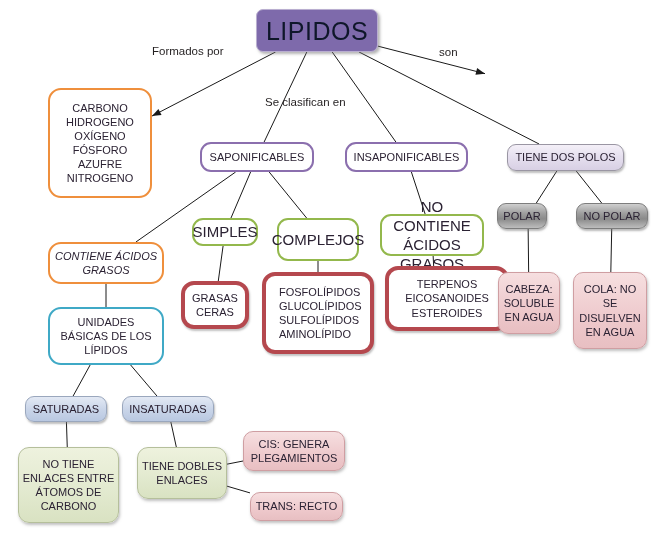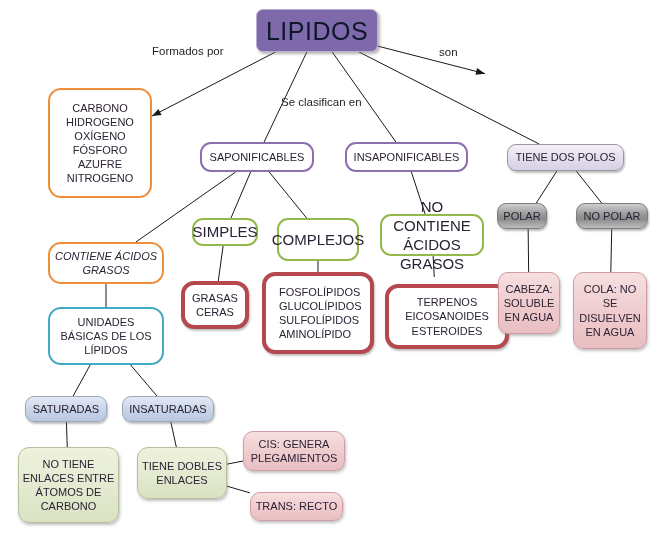--- a/index.html
+++ b/index.html
@@ -213,21 +213,21 @@
     <div class="node v-gray" style="left: 497px; top: 203px; width: 50px; height: 26px;">POLAR</div>
     <div class="node v-gray" style="left: 576px; top: 203px; width: 72px; height: 26px;">NO POLAR</div>
     <div class="node v-orange" style="left: 48px; top: 242px; width: 116px; height: 42px; font-style: italic;">CONTIENE ÁCIDOS
 GRASOS</div>
     <div class="node v-red" style="left: 181px; top: 281px; width: 68px; height: 48px;">GRASAS
 CERAS</div>
     <div class="node v-red left" style="left: 262px; top: 272px; width: 112px; height: 82px;">FOSFOLÍPIDOS
 GLUCOLÍPIDOS
 SULFOLÍPIDOS
 AMINOLÍPIDO</div>
-    <div class="node v-red" style="left: 385px; top: 284px; width: 124px; height: 65px;">TERPENOS
+    <div class="node v-red" style="left: 385px; top: 266px; width: 124px; height: 65px;">TERPENOS
 EICOSANOIDES
 ESTEROIDES</div>
     <div class="node v-pink" style="left: 498px; top: 272px; width: 62px; height: 62px;">CABEZA:
 SOLUBLE
 EN AGUA</div>
     <div class="node v-pink" style="left: 573px; top: 272px; width: 74px; height: 77px;">COLA: NO
 SE
 DISUELVEN
 EN AGUA</div>
     <div class="node v-cyan" style="left: 48px; top: 307px; width: 116px; height: 58px;">UNIDADES
@@ -238,15 +238,15 @@
     <div class="node v-palegreen" style="left: 18px; top: 447px; width: 101px; height: 76px;">NO TIENE
 ENLACES ENTRE
 ÁTOMOS DE
 CARBONO</div>
     <div class="node v-palegreen" style="left: 137px; top: 447px; width: 90px; height: 52px;">TIENE DOBLES
 ENLACES</div>
     <div class="node v-pink" style="left: 243px; top: 431px; width: 102px; height: 40px;">CIS: GENERA
 PLEGAMIENTOS</div>
     <div class="node v-pink" style="left: 250px; top: 492px; width: 93px; height: 29px;">TRANS: RECTO</div>
     <div class="lbl" style="left: 152px; top: 45px;">Formados por</div>
-    <div class="lbl" style="left: 265px; top: 96px; margin-left: 16px;">Se clasifican en</div>
+    <div class="lbl" style="left: 265px; top: 96px;">Se clasifican en</div>
     <div class="lbl" style="left: 439px; top: 46px;">son</div>
   </div>
 
 </body></html>

